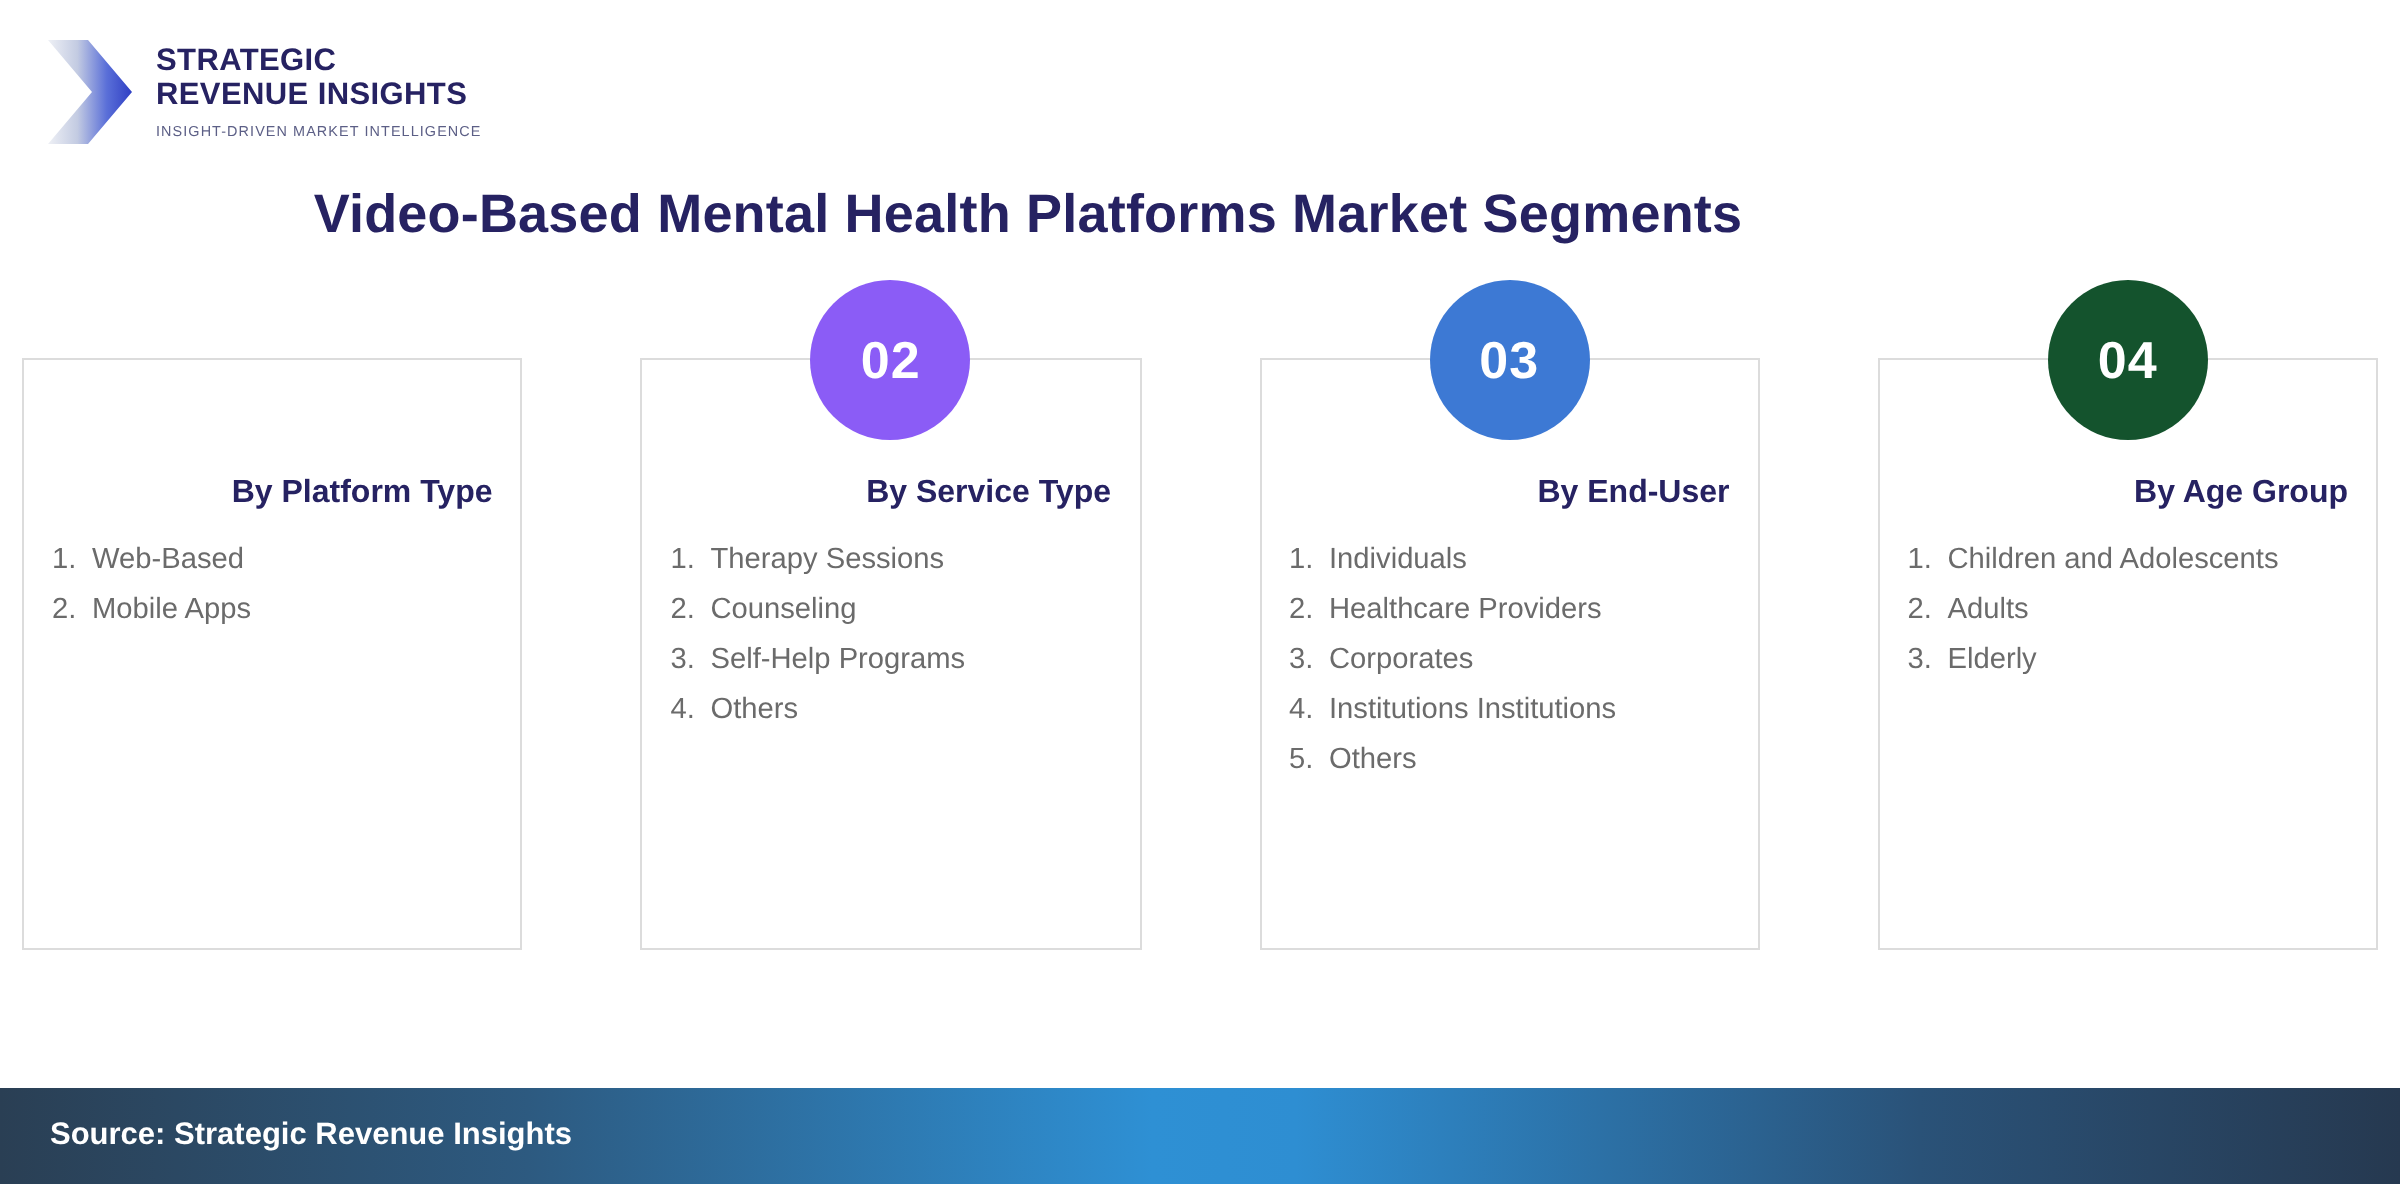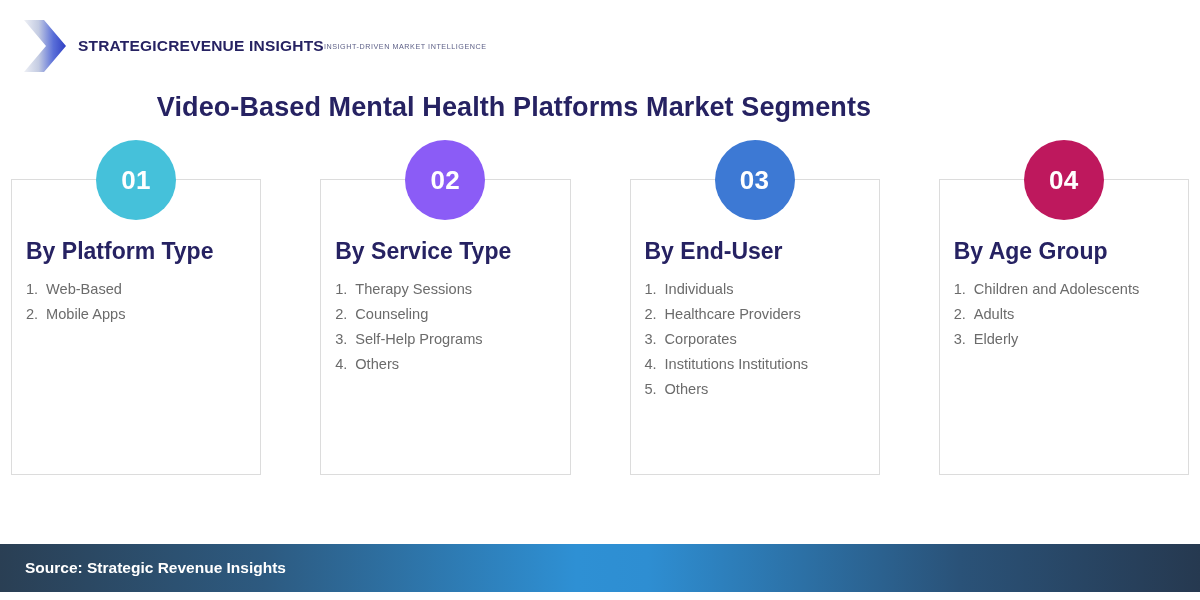--- a/index.html
+++ b/index.html
@@ -27,21 +27,21 @@
     display: flex;
     align-items: center;
     gap: 10px;
   }
   .logo-mark {
     width: 46px;
     height: 56px;
     flex: 0 0 auto;
     display: block;
   }
-  .logo-text { display: flex; flex-direction: row; justify-content: center; }
+  .logo-text { display: flex; flex-direction: column; justify-content: center; }
   .logo-name {
     font-size: 15.5px;
     font-weight: bold;
     line-height: 1.12;
     letter-spacing: 0.2px;
     color: #262262;
     white-space: nowrap;
   }
   .logo-tagline {
     margin-top: 5px;
@@ -94,22 +94,22 @@
     display: flex;
     align-items: center;
     justify-content: center;
     color: #ffffff;
     font-size: 26px;
     font-weight: bold;
     letter-spacing: 0.5px;
   }
 
   .card-heading {
-    text-align: left;
-    font-size: 23px;
+    text-align: right;
+    font-size: 16px;
     font-weight: bold;
     color: #262262;
     margin-bottom: 12px;
   }
 
   .card-list { list-style: none; }
 
   .card-list li {
     display: flex;
     font-size: 14.6px;
@@ -169,21 +169,20 @@
       <div class="logo-name">REVENUE INSIGHTS</div>
       <div class="logo-tagline">INSIGHT-DRIVEN MARKET INTELLIGENCE</div>
     </div>
   </div>
 
   <div class="page-title">Video-Based Mental Health Platforms Market Segments</div>
 
   <div class="cards">
 
     <div class="card">
-      <div class="badge" style="background: rgb(69, 193, 218);">01</div>
       <div class="card-heading">By Platform Type</div>
       <ul class="card-list">
         <li>
           <span class="num">1.</span>
           <span class="txt">Web-Based</span>
         </li>
         <li>
           <span class="num">2.</span>
           <span class="txt">Mobile Apps</span>
         </li>
@@ -234,21 +233,21 @@
           <span class="txt">Institutions Institutions</span>
         </li>
         <li>
           <span class="num">5.</span>
           <span class="txt">Others</span>
         </li>
       </ul>
     </div>
 
     <div class="card">
-      <div class="badge" style="background: #be185d;">04</div>
+      <div class="badge" style="background: #14532d;">04</div>
       <div class="card-heading">By Age Group</div>
       <ul class="card-list">
         <li>
           <span class="num">1.</span>
           <span class="txt">Children and Adolescents</span>
         </li>
         <li>
           <span class="num">2.</span>
           <span class="txt">Adults</span>
         </li>

